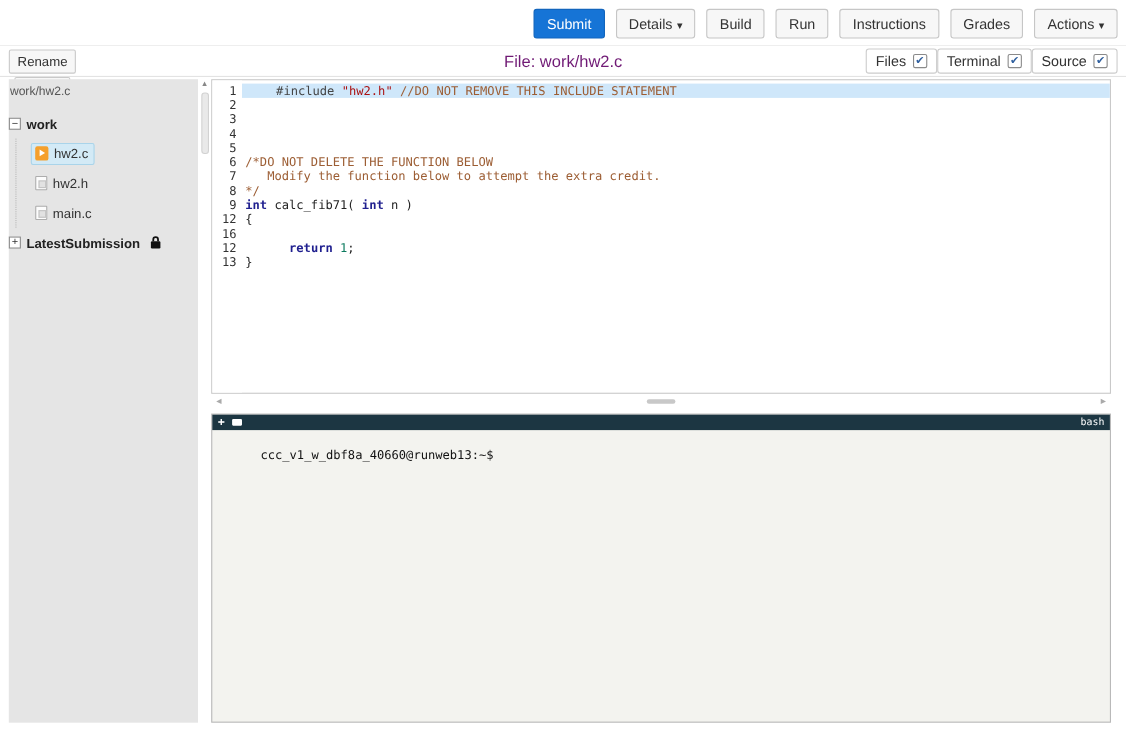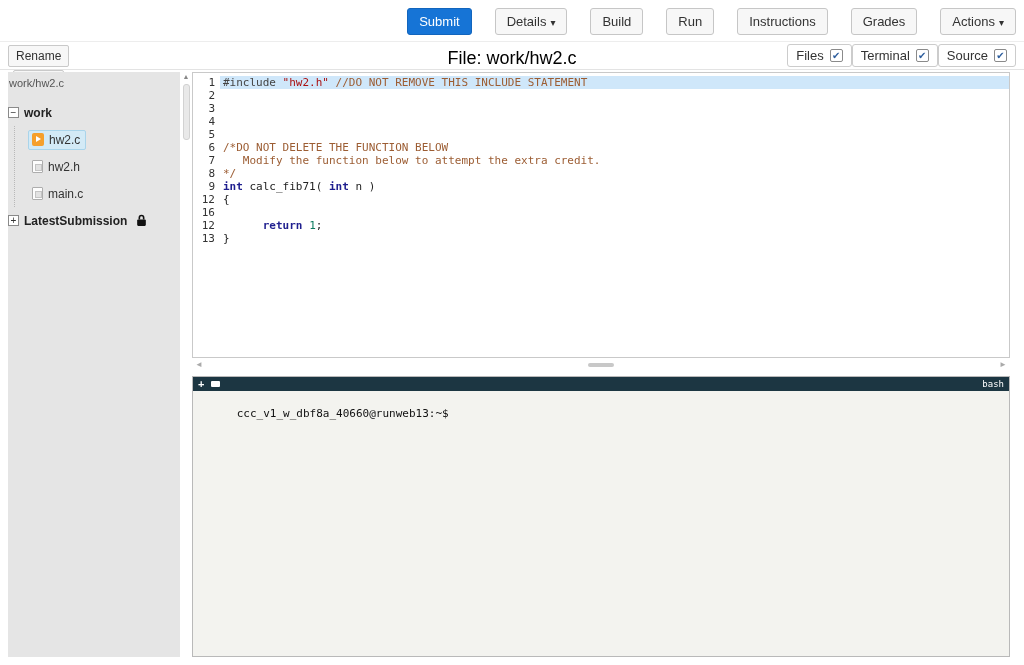--- a/index.html
+++ b/index.html
@@ -1,32 +1,32 @@
 <!DOCTYPE html>
 <html><head>
 <meta charset="utf-8">
 <style>
   * { box-sizing: border-box; margin: 0; padding: 0; }
   body { background: #fff; font-family: "Liberation Sans", sans-serif; }
   .screen { position: relative; width: 1024px; height: 665px; background: #fff; overflow: hidden; }
 
   
   .topbar { position: absolute; top: 0; left: 0; right: 0; height: 42px; border-bottom: 1px solid #ededed; background: #fff; }
-  .topbar-buttons { position: absolute; top: 8px; right: 8px; display: flex; gap: 23px; }
+  .topbar-buttons { position: absolute; top: 8px; right: 8px; display: flex; gap: 10px; }
   .btn { font-family: "Liberation Sans", sans-serif; font-size: 13px; color: #333; background: #f7f7f7;
          border: 1px solid #c6c6c6; border-radius: 3px; padding: 5px 11px; cursor: pointer; white-space: nowrap; }
   .btn-primary { background: #1674d6; border-color: #1265bd; color: #fff; }
   .caret { font-size: 10px; margin-left: 4px; color: inherit; }
 
   
   .filebar { position: absolute; top: 42px; left: 0; right: 0; height: 28px; border-bottom: 1px solid #e3e3e3; background: #fff; }
   .filebar-left { position: absolute; left: 8px; top: 3px; display: flex; gap: 3px; align-items: center; flex-direction: column; }
   .btn-sm { font-size: 12px; padding: 3px 7px; background: #f7f7f7; border: 1px solid #c9c9c9; border-radius: 2px; color: #333; cursor: pointer; }
   .icon-btn { border: none; background: none; padding: 1px 4px; cursor: pointer; }
-  .file-title { position: absolute; left: 50%; top: 6px; transform: translateX(-50%); font-size: 18px; color: #000000; text-align: center; }
+  .file-title { position: absolute; left: 50%; top: 6px; transform: translateX(-50%); font-size: 15px; color: #701a75; text-align: center; }
   .filebar-right { position: absolute; right: 8px; top: 2px; display: flex; gap: 0; }
   .toggle { display: inline-flex; align-items: center; gap: 6px; border: 1px solid #ccc; border-radius: 3px;
             background: #fff; padding: 3px 8px; font-size: 13px; color: #333; cursor: pointer; }
   .cb { width: 13px; height: 13px; border: 1px solid #8a8a8a; border-radius: 2px; background: #fff;
         display: inline-flex; align-items: center; justify-content: center; font-size: 10px; color: #2f5f9e; line-height: 1; }
 
   
   .sidebar { position: absolute; left: 8px; top: 72px; width: 172px; bottom: 8px; background: #e5e5e5; font-size: 12px; color: #333; }
   .path-header { font-size: 11px; color: #555; padding: 5px 0 10px 1px; }
   .tree-row { display: flex; align-items: center; height: 27px; gap: 5px; }
@@ -50,21 +50,21 @@
 
   
   .editor { position: absolute; left: 192px; top: 72px; width: 818px; height: 286px; border: 1px solid #c9c9c9;
             background: #fff; overflow: hidden; display: flex; }
   .gutter { width: 27px; padding-top: 3px; flex: 0 0 auto; background: #fff; }
   .gut-line { height: 13px; line-height: 13px; font: 11px "DejaVu Sans Mono", monospace; color: #333; text-align: right; padding-right: 5px; }
   .code-area { flex: 1; padding-top: 3px; }
   .code-line { height: 13px; line-height: 13px; font: 11px "DejaVu Sans Mono", monospace; white-space: pre; color: #222; padding-left: 3px; }
   .code-line.active { background: #cfe7fa; }
   .tok-plain   { color: #222; }
-  .tok-meta    { color: #444; }
+  .tok-meta    { color: #444; margin-left: 28px; }
   .tok-string  { color: #a11; }
   .tok-comment { color: #9c5d33; }
   .tok-keyword { color: #1f1f8f; font-weight: bold; }
   .tok-number  { color: #0b7a5e; }
 
   
   .editor-hscroll { position: absolute; left: 193px; top: 360px; width: 816px; height: 10px; display: flex;
                     justify-content: space-between; align-items: center; padding: 0 2px; }
   .hscroll-arrow { font-size: 8px; color: #aaa; line-height: 10px; cursor: pointer; }
   .gripper { position: absolute; left: 588px; top: 363px; width: 26px; height: 4px; background: #c8c8c8; border-radius: 2px; cursor: row-resize; }

